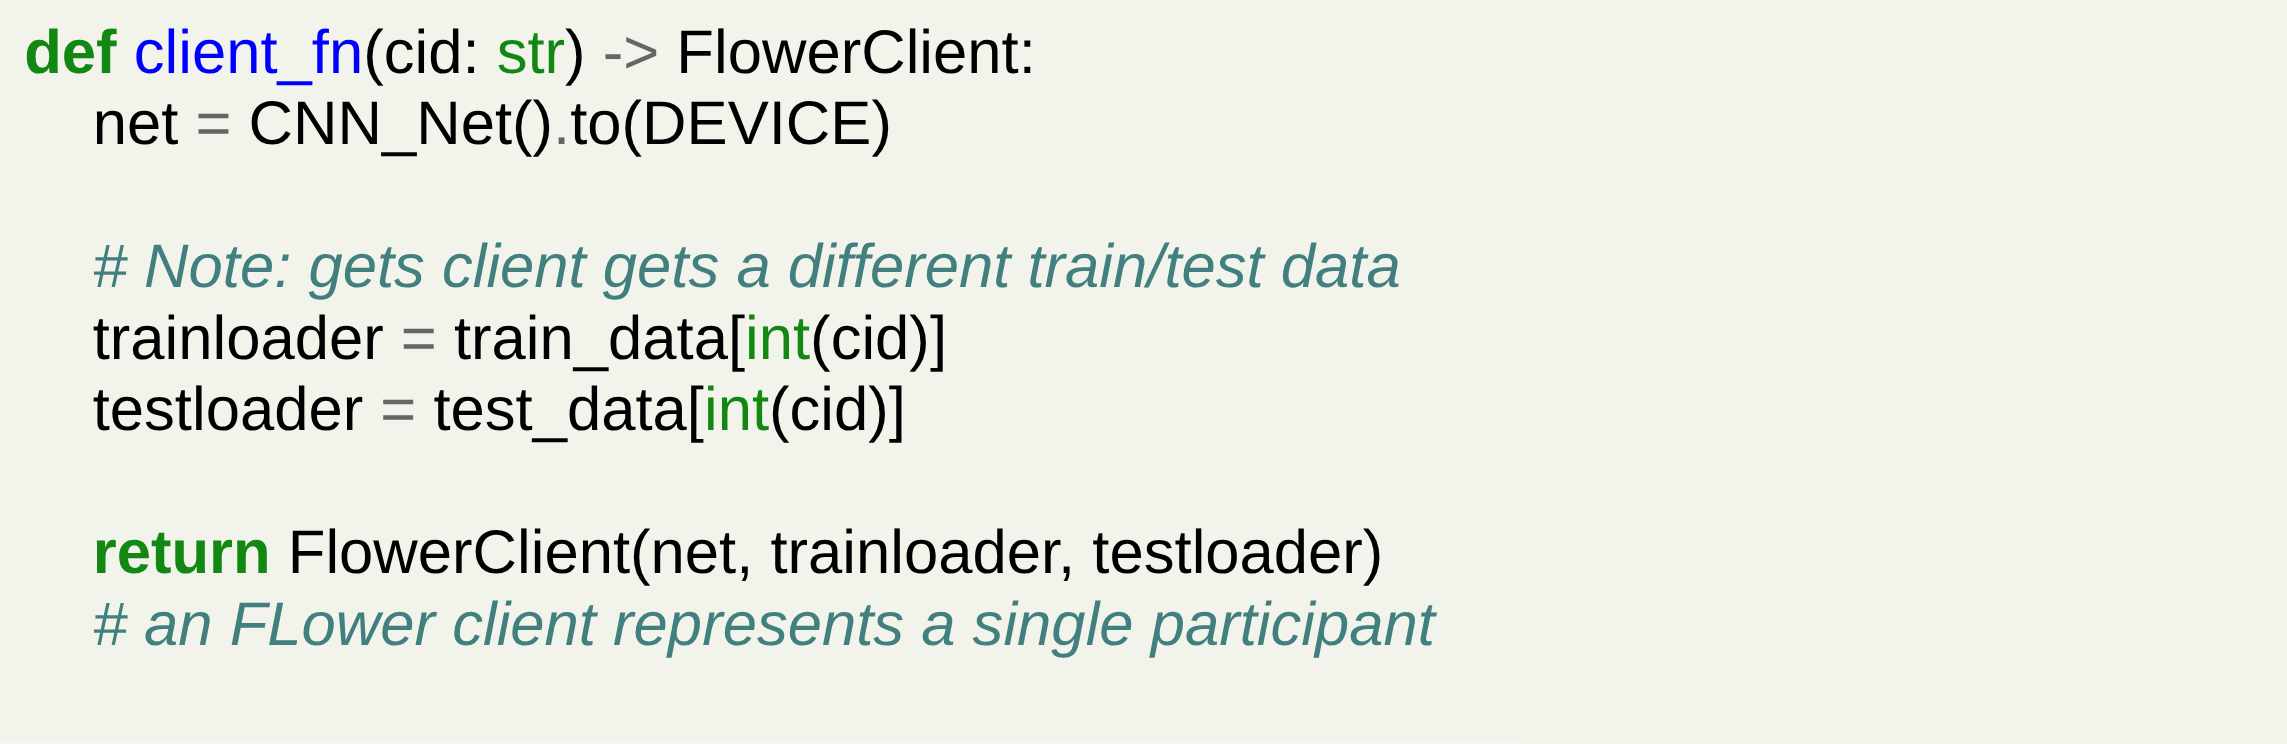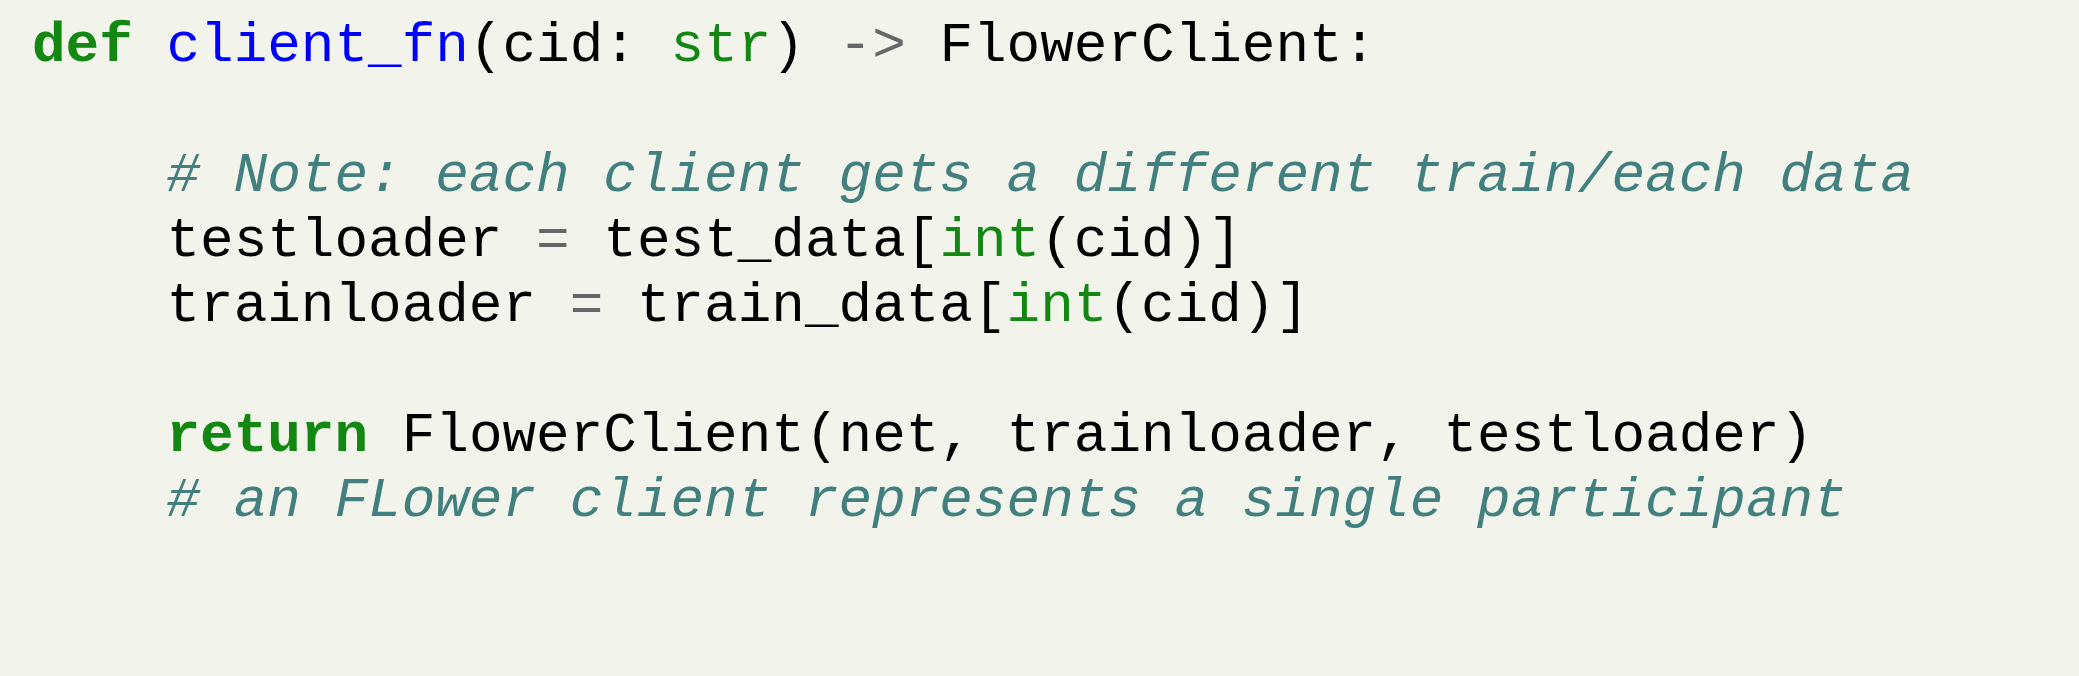--- a/index.html
+++ b/index.html
@@ -7,22 +7,22 @@
     padding: 0;
   }
   .screen {
     width: 2079px;
     height: 676px;
     background: var(--c-background, #f2f4ec);
     overflow: hidden;
     box-sizing: border-box;
   }
   .code-block {
-    padding: 14px 0 0 32px;
-    font-family: Liberation Mono, monospace;
+    padding: 14px 0 0 22px;
+    font-family: Liberation Sans, sans-serif;
     font-size: 56px;
     line-height: 65px;
     color: var(--c-plain, #000000);
   }
   .code-line {
     white-space: pre;
     min-height: 65px;
   }
   .tok-keyword  { color: var(--c-keyword);  font-weight: bold; }
   .tok-function { color: var(--c-function); }
@@ -30,21 +30,22 @@
   .tok-comment  { color: var(--c-comment);  font-style: italic; }
   .tok-operator { color: var(--c-operator); }
   .tok-plain    { color: var(--c-plain); }
 </style>
 </head>
 <body>
 
 <div class="screen">
   <div class="code-block">
       <div class="code-line"><span class="tok-keyword">def</span><span class="tok-plain"> </span><span class="tok-function">client_fn</span><span class="tok-plain">(cid: </span><span class="tok-builtin">str</span><span class="tok-plain">) </span><span class="tok-operator">-&gt;</span><span class="tok-plain"> FlowerClient:</span></div>
+      <div class="code-line"><span class="tok-plain">    net </span><span class="tok-operator">=</span><span class="tok-plain"> CNN_Net()</span><span class="tok-operator">.</span><span class="tok-plain">to(DEVICE)</span></div>
       <div class="code-line"></div>
-      <div class="code-line"><span class="tok-plain">    </span><span class="tok-comment"># Note: each client gets a different train/each data</span></div>
+      <div class="code-line"><span class="tok-plain">    </span><span class="tok-comment"># Note: gets client gets a different train/test data</span></div>
+      <div class="code-line"><span class="tok-plain">    trainloader </span><span class="tok-operator">=</span><span class="tok-plain"> train_data[</span><span class="tok-builtin">int</span><span class="tok-plain">(cid)]</span></div>
       <div class="code-line"><span class="tok-plain">    testloader </span><span class="tok-operator">=</span><span class="tok-plain"> test_data[</span><span class="tok-builtin">int</span><span class="tok-plain">(cid)]</span></div>
-      <div class="code-line"><span class="tok-plain">    trainloader </span><span class="tok-operator">=</span><span class="tok-plain"> train_data[</span><span class="tok-builtin">int</span><span class="tok-plain">(cid)]</span></div>
       <div class="code-line"></div>
       <div class="code-line"><span class="tok-plain">    </span><span class="tok-keyword">return</span><span class="tok-plain"> FlowerClient(net, trainloader, testloader)</span></div>
       <div class="code-line"><span class="tok-plain">    </span><span class="tok-comment"># an FLower client represents a single participant</span></div>
     </div>
 </div>
 
 </body></html>

